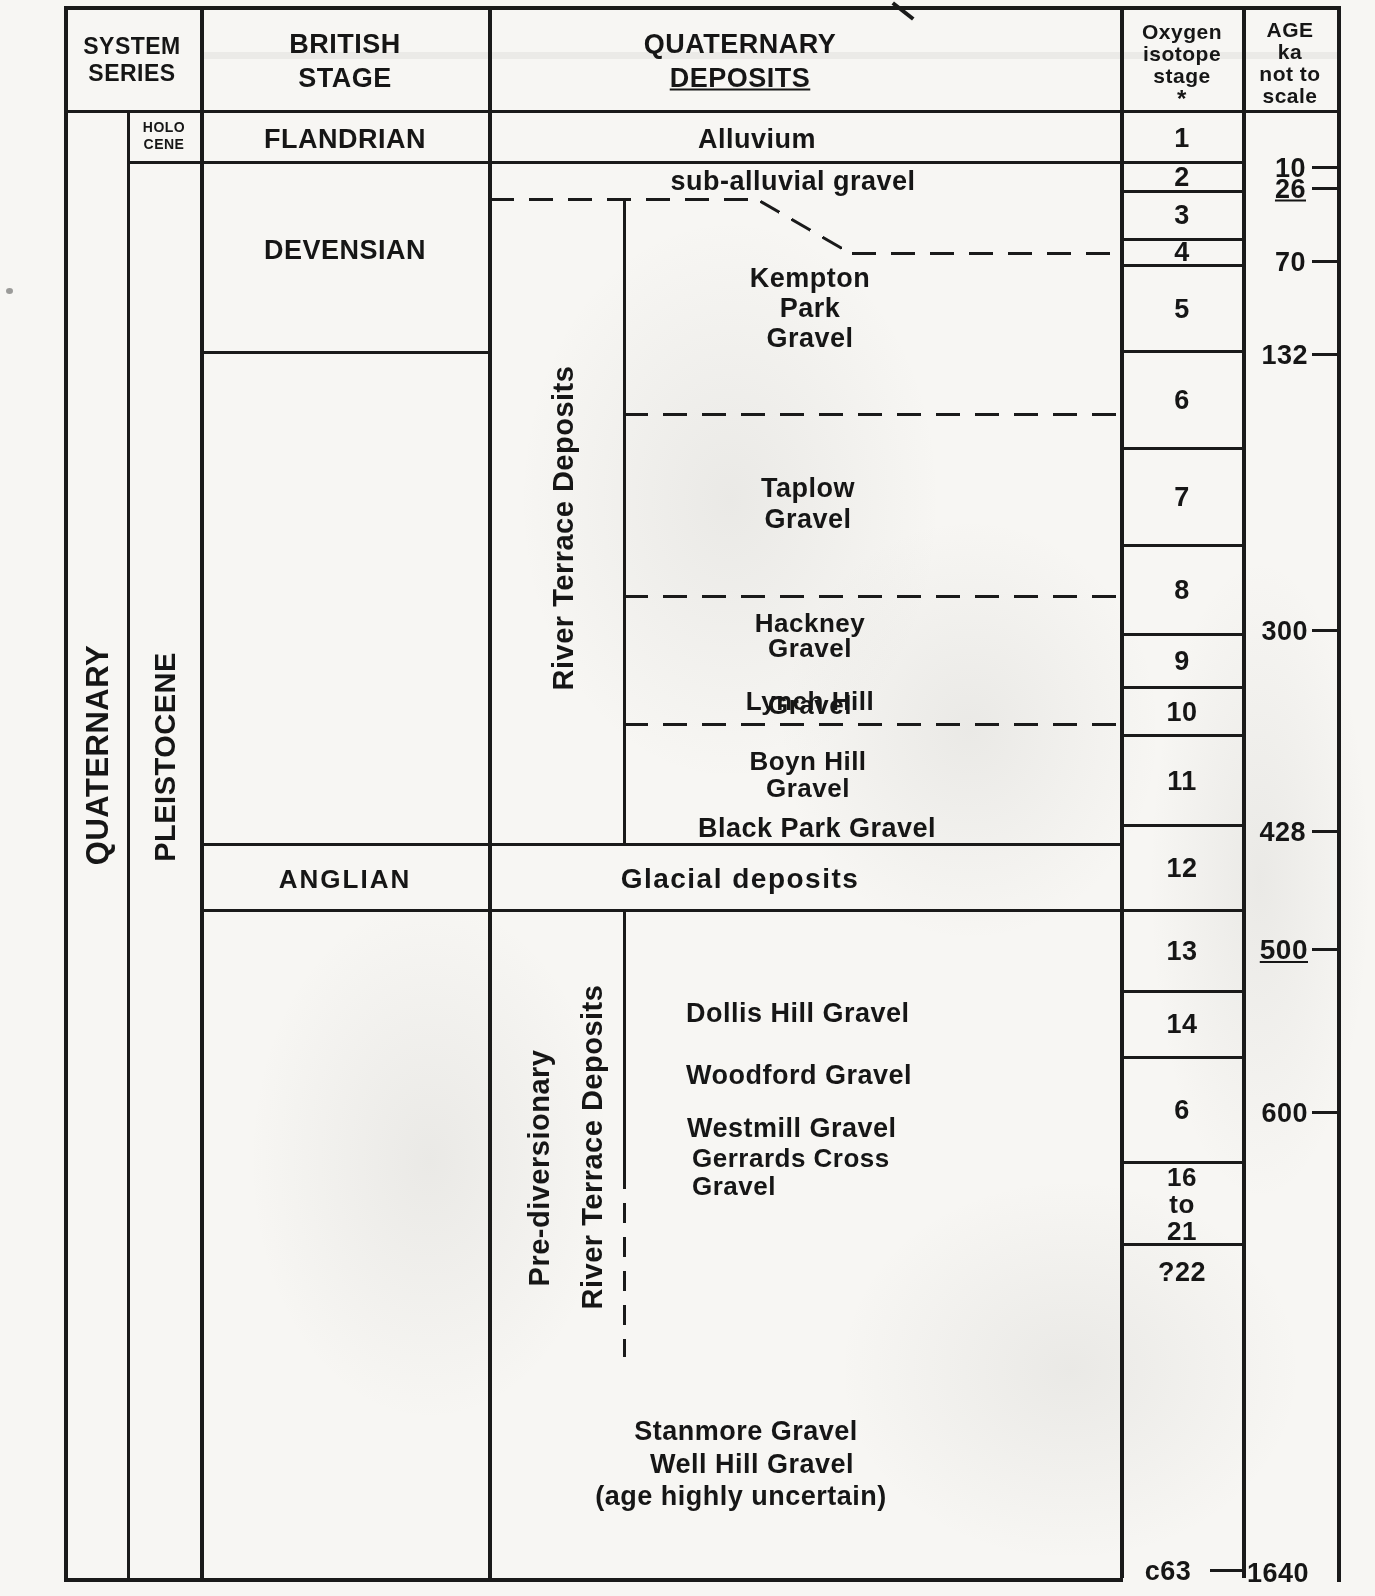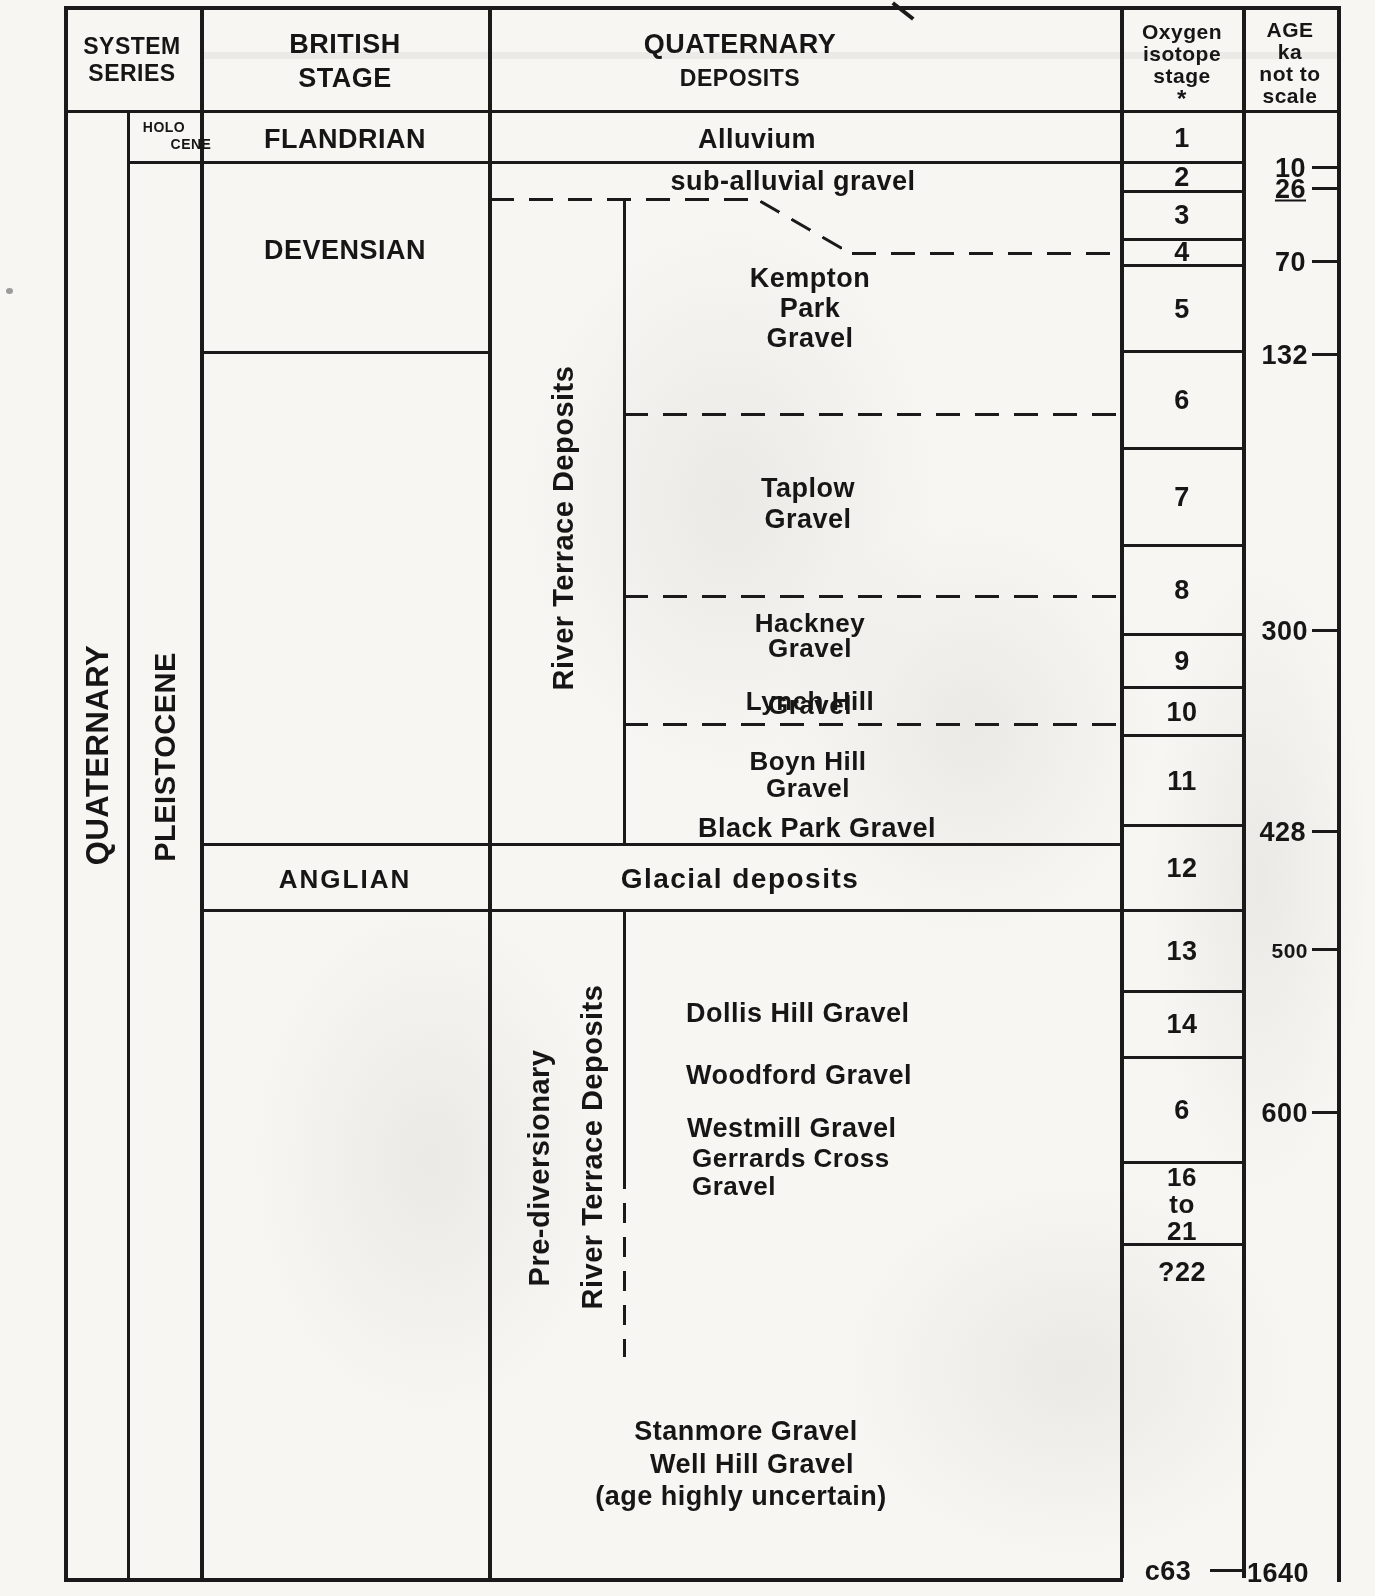--- a/index.html
+++ b/index.html
@@ -93,33 +93,33 @@
   <div class="h" style="left:1312px;top:830px;width:26px;"></div>
   <div class="h" style="left:1312px;top:948px;width:26px;"></div>
   <div class="h" style="left:1312px;top:1111px;width:26px;"></div>
   <div class="h" style="left:1210px;top:1569px;width:32px;"></div>
 
   <div class="t" style="left:132px;top:46px;font-size:23px;">SYSTEM</div>
   <div class="t" style="left:132px;top:73px;font-size:23px;">SERIES</div>
   <div class="t" style="left:345px;top:44px;font-size:27px;">BRITISH</div>
   <div class="t" style="left:345px;top:78px;font-size:27px;">STAGE</div>
   <div class="t" style="left:740px;top:44px;font-size:27px;">QUATERNARY</div>
-  <div class="t" style="left:740px;top:78px;font-size:23px;">DEPOSITS</div>
+  <div class="t" style="left:740px;top:78px;font-size:27px;text-decoration:underline;">DEPOSITS</div>
   <div class="t" style="left:1182px;top:31px;font-size:21px;">Oxygen</div>
   <div class="t" style="left:1182px;top:53px;font-size:21px;">isotope</div>
   <div class="t" style="left:1182px;top:75px;font-size:21px;">stage</div>
   <div class="t" style="left:1182px;top:99px;font-size:24px;">*</div>
   <div class="t" style="left:1290px;top:29px;font-size:21px;">AGE</div>
   <div class="t" style="left:1290px;top:51px;font-size:21px;text-align:center;">ka</div>
   <div class="t" style="left:1290px;top:73px;font-size:21px;">not to</div>
   <div class="t" style="left:1290px;top:95px;font-size:21px;">scale</div>
 
   <div class="rot" style="left:97px;top:755px;font-size:31px;">QUATERNARY</div>
   <div class="t" style="left:164px;top:127px;font-size:14px;">HOLO</div>
-  <div class="t" style="left:164px;top:144px;font-size:14px;margin-left:27px;">CENE</div>
+  <div class="t" style="left:164px;top:144px;font-size:14px;">CENE</div>
   <div class="rot" style="left:165px;top:757px;font-size:29px;">PLEISTOCENE</div>
 
   <div class="t" style="left:345px;top:139px;font-size:27px;">FLANDRIAN</div>
   <div class="t" style="left:345px;top:250px;font-size:27px;">DEVENSIAN</div>
   <div class="t" style="left:345px;top:879px;font-size:26px;letter-spacing:2px;">ANGLIAN</div>
 
   <div class="t" style="left:757px;top:139px;font-size:27px;">Alluvium</div>
   <div class="t" style="left:793px;top:181px;font-size:27px;">sub-alluvial gravel</div>
   <div class="rot" style="left:563px;top:528px;font-size:29px;">River Terrace Deposits</div>
 
@@ -174,17 +174,17 @@
   <div class="t" style="left:1182px;top:1231px;font-size:26px;">21</div>
   <div class="t" style="left:1182px;top:1272px;font-size:27px;">?22</div>
   <div class="t" style="left:1168px;top:1571px;font-size:27px;">c63</div>
 
   <div class="tr" style="left:1306px;top:168px;font-size:27px;">10</div>
   <div class="tr" style="left:1306px;top:189px;font-size:27px;text-decoration:underline;">26</div>
   <div class="tr" style="left:1306px;top:262px;font-size:27px;">70</div>
   <div class="tr" style="left:1308px;top:355px;font-size:27px;">132</div>
   <div class="tr" style="left:1308px;top:631px;font-size:27px;">300</div>
   <div class="tr" style="left:1306px;top:832px;font-size:27px;">428</div>
-  <div class="tr" style="left:1308px;top:950px;font-size:21px;">500</div>
+  <div class="tr" style="left:1308px;top:950px;font-size:28px;text-decoration:underline;">500</div>
   <div class="tr" style="left:1308px;top:1113px;font-size:27px;">600</div>
   <div class="tl" style="left:1247px;top:1573px;font-size:27px;">1640</div>
 
 </div>
 
 </body></html>

